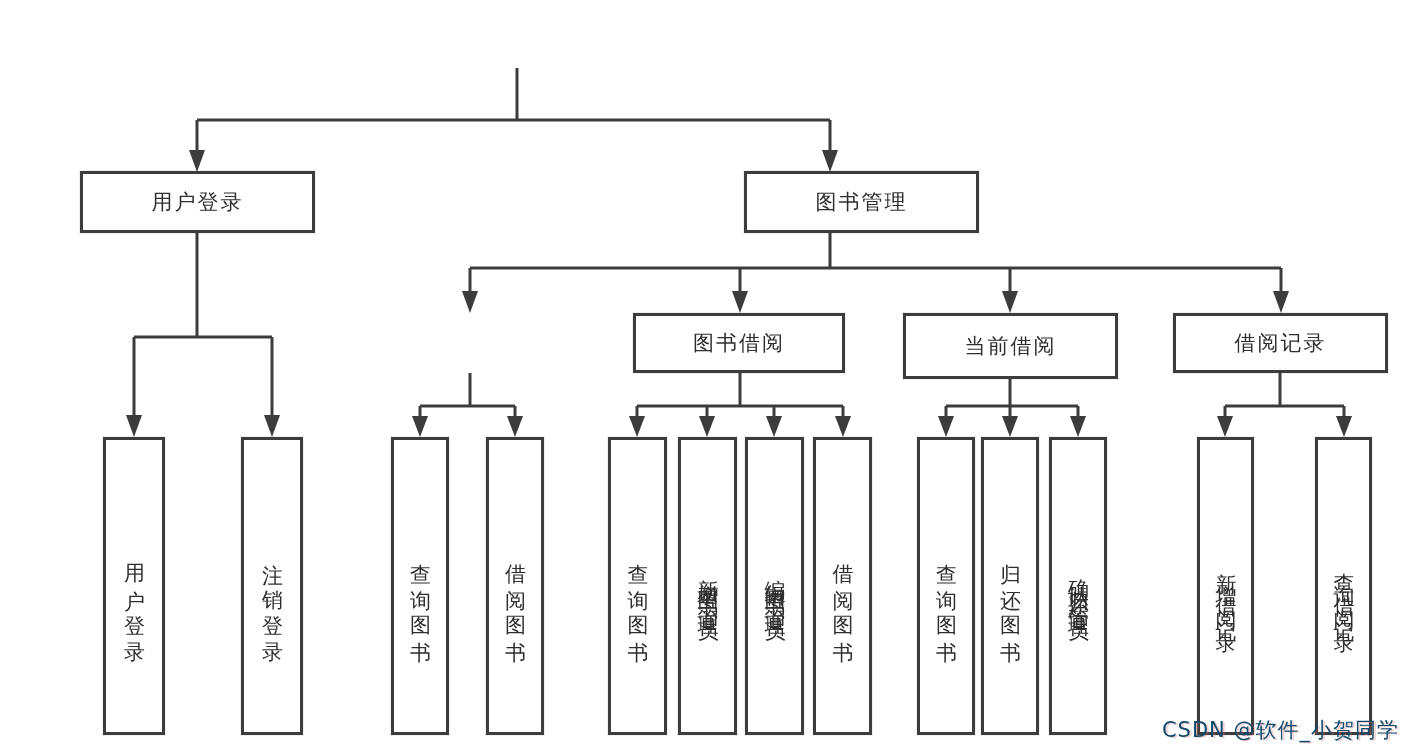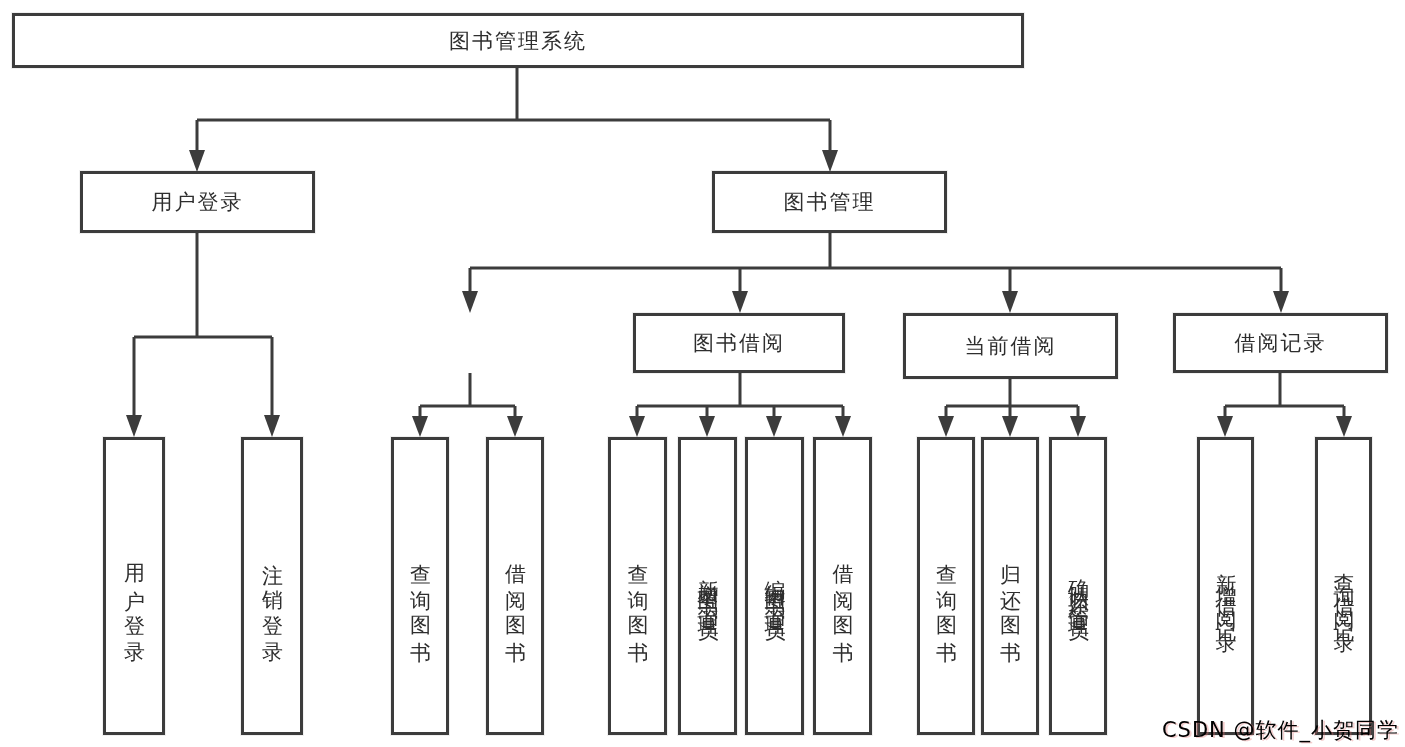--- a/index.html
+++ b/index.html
@@ -36,21 +36,21 @@
     white-space:nowrap;
     color:#2e2e2e;
   }
   .ls-wide{letter-spacing:26px;margin-bottom:-26px;}
   .ls-mid{letter-spacing:12px;margin-bottom:-12px;}
   .ls-tight{letter-spacing:6px;margin-bottom:-6px;}
   .watermark{
     position:absolute;
     right:6px;bottom:3px;
     font-size:21px;
-    color:#000000;
+    color:#0c4a6e;
     letter-spacing:1px;
     text-shadow:2px 1px 0 rgba(224,112,112,0.35);
     z-index:5;
     white-space:nowrap;
   }
 </style>
 </head>
 <body>
 
 <div class="canvas">
@@ -88,24 +88,23 @@
       <polygon points="766,416 782,416 774,437"></polygon>
       <polygon points="835,416 851,416 843,437"></polygon>
       <polygon points="938,416 954,416 946,437"></polygon>
       <polygon points="1002,416 1018,416 1010,437"></polygon>
       <polygon points="1070,416 1086,416 1078,437"></polygon>
       <polygon points="1217,416 1233,416 1225,437"></polygon>
       <polygon points="1336,416 1352,416 1344,437"></polygon>
     </g>
   </svg>
 
-  <div class="node hbox" style="left:12px;top:13px;width:1012px;height:55px;">图书管理系统</div>
 
   <div class="node hbox" style="left:80px;top:171px;width:235px;height:62px;">用户登录</div>
-  <div class="node hbox" style="left:712px;top:171px;width:235px;height:62px;">图书管理</div>
+  <div class="node hbox" style="left:744px;top:171px;width:235px;height:62px;">图书管理</div>
 
   <div class="node hbox" style="left:633px;top:313px;width:212px;height:60px;">图书借阅</div>
   <div class="node hbox" style="left:903px;top:313px;width:215px;height:66px;">当前借阅</div>
   <div class="node hbox" style="left:1173px;top:313px;width:215px;height:60px;">借阅记录</div>
 
   <div class="node vbox" style="left:103px;top:437px;width:62px;">
     <span class="vtext ls-wide">用户登录</span>
   </div>
   <div class="node vbox" style="left:241px;top:437px;width:62px;">
     <span class="vtext ls-wide">注销登录</span>

